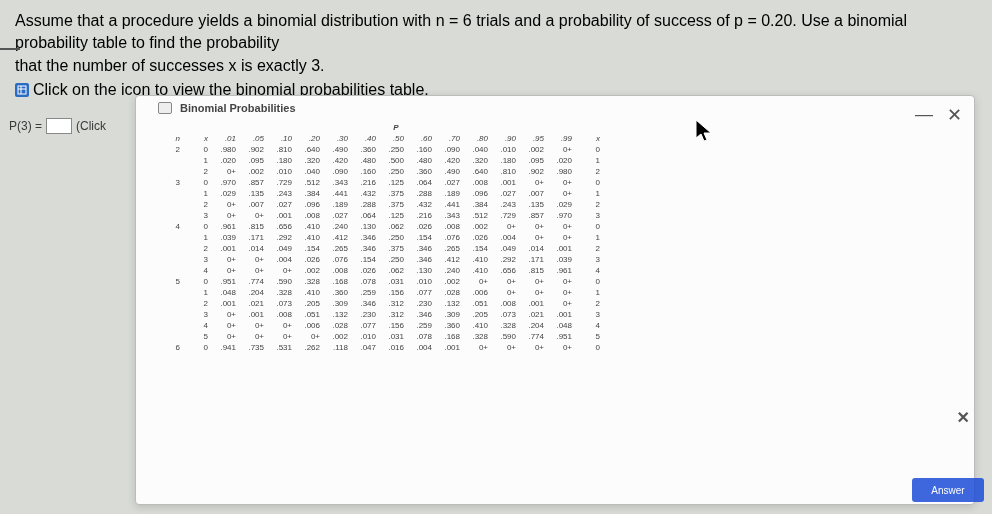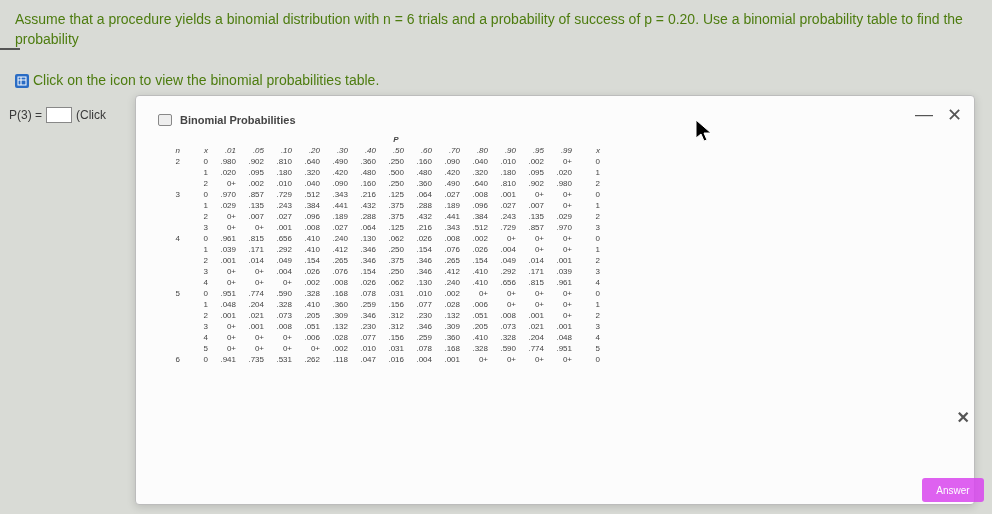--- a/index.html
+++ b/index.html
@@ -1,46 +1,46 @@
 <!DOCTYPE html>
 <html><head>
 <meta charset="utf-8">
 <style>
 *{margin:0;padding:0;box-sizing:border-box}
 body{font-family:Arial,sans-serif;background:#d9dbd6;width:992px;height:514px;overflow:hidden;position:relative}
-.qwrap{padding:10px 15px;color:#4d7c0f;font-size:14px;line-height:1.4}
+.qwrap{padding:10px 15px;color:#000000;font-size:16px;line-height:1.4}
 .qtxt{display:inline}
 .iconlink{display:inline-flex;align-items:center;margin-top:2px}
 .bicon{width:14px;height:14px;background:#2a6cc4;border-radius:2px;display:inline-flex;align-items:center;justify-content:center;margin-right:4px}
 .bicon svg{width:10px;height:10px;fill:#fff}
 .dash{width:20px;height:2px;background:#555;position:absolute;left:0;top:48px}
 .answer{padding:6px 9px;font-size:12px;color:#3a3a3a;display:flex;align-items:center}
 .ansinput{width:26px;height:16px;border:1px solid #888;margin:0 4px;font-size:11px;text-align:center}
 .dialog{position:absolute;left:135px;top:95px;width:840px;height:410px;background:#fcfcfc;border:1px solid #bcbcbc;border-radius:4px;box-shadow:0 2px 8px rgba(0,0,0,.15)}
 .dtitle{padding:16px 22px 6px;font-size:20px;color:#333}
 .wctl{position:absolute;right:12px;top:8px;display:flex;gap:14px;font-size:18px;color:#555}
 .wctl span{cursor:pointer}
 .tblwrap{padding:6px 22px;height:340px;overflow:hidden;font-size:9px;color:#444}
-.htitle{font-weight:bold;font-size:11px;margin:12px 0 8px;display:flex;align-items:center}
+.htitle{font-weight:bold;font-size:11px;margin:0 0 8px;display:flex;align-items:center}
 .dico{width:14px;height:12px;border:1px solid #888;border-radius:2px;margin-right:8px;display:inline-block;background:#eee}
 table{border-collapse:collapse;font-size:8px}
 td,th{padding:1px 6px;text-align:right;min-width:28px;font-weight:normal}
 th{font-style:italic}
 .phead{text-align:center;font-style:italic;font-weight:bold}
-.redbtn{position:absolute;right:8px;bottom:12px;width:62px;height:24px;background:#d946ef;border-radius:3px;font-size:10px;color:#fff;display:flex;align-items:center;justify-content:center;opacity:.85}
+.redbtn{position:absolute;right:8px;bottom:12px;width:72px;height:24px;background:#1d4ed8;border-radius:3px;font-size:10px;color:#fff;display:flex;align-items:center;justify-content:center;opacity:.85}
 .closex{position:absolute;right:22px;top:408px;font-size:16px;color:#555;font-weight:bold;cursor:pointer}
 .cursor{position:absolute;left:694px;top:118px}
 .cursor svg{width:20px;height:26px}
 </style>
 </head>
 <body>
 
 <div class="qwrap">
   <span class="qtxt">Assume that a procedure yields a binomial distribution with n = 6 trials and a probability of success of p = 0.20. Use a binomial probability table to find the probability</span><br>
-  <br>
+  <span class="qtxt">that the number of successes x is exactly 3.</span><br>
   <span class="iconlink">
     <span class="bicon">
         <svg viewBox="0 0 10 10">
           <rect x="1" y="1" width="8" height="8" fill="none" stroke="#fff" stroke-width="1"></rect>
           <line x1="1" y1="4" x2="9" y2="4" stroke="#fff"></line>
           <line x1="4" y1="1" x2="4" y2="9" stroke="#fff"></line>
         </svg>
       </span>
     <span>Click on the icon to view the binomial probabilities table.</span>
   </span>

